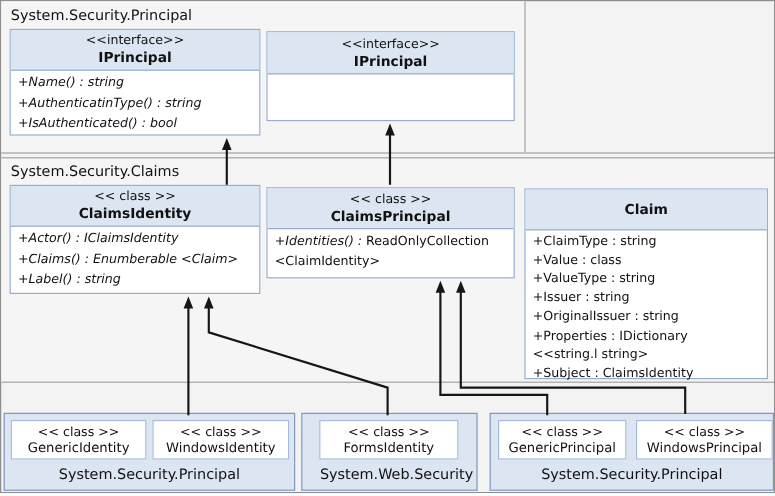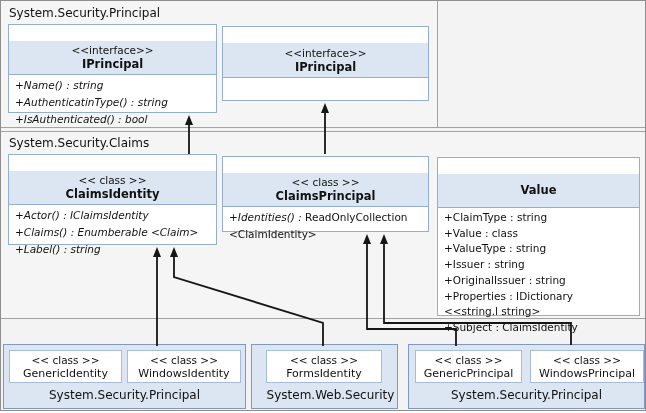--- a/index.html
+++ b/index.html
@@ -9,21 +9,21 @@
     border:1px solid #8e8e8e;box-sizing:border-box;
     font-family:"DejaVu Sans","Liberation Sans",sans-serif;
     color:#111111;overflow:hidden;
   }
   .pkg{position:absolute;background:#f5f5f5;box-sizing:border-box;}
   .pkg-label{font-size:12px;color:#111;white-space:nowrap;}
   .hairline{position:absolute;left:0;width:646px;height:0;border-top:1px solid #a3a3a3;}
 
   .clsbox{position:absolute;background:#ffffff;border:1px solid #95aecd;box-sizing:border-box;}
   .cls-head{background:#dce6f2;border-bottom:1px solid #95aecd;text-align:center;
-            display:flex;flex-direction:column;justify-content:center;margin-top:16px;}
+            display:flex;flex-direction:column;justify-content:center;}
   .stereo{font-size:10.5px;line-height:14px;}
   .cls-name{font-size:11.5px;font-weight:bold;line-height:15px;}
   .cls-body{padding:2px 0 0 6px;}
   .member{font-size:10.5px;line-height:17px;white-space:nowrap;}
   .member.ital{font-style:italic;}
   .member.tight{line-height:15.7px;}
   .member.right{text-align:left;padding-right:10px;}
 
   .bpkg{position:absolute;background:#dce6f2;border:1px solid #8199bf;box-sizing:border-box;}
   .bcls{position:absolute;background:#ffffff;border:1px solid #a7bcda;box-sizing:border-box;
@@ -87,21 +87,21 @@
       <div class="cls-name">ClaimsPrincipal</div>
     </div>
     <div class="cls-body">
       <div class="member"><span style="font-style:italic">+Identities() : </span><span>ReadOnlyCollection</span></div>
       <div class="member right" style="padding-right:14px;">&lt;ClaimIdentity&gt;</div>
     </div>
   </div>
 
   <div class="clsbox" style="left:436px;top:156px;width:203px;height:159px;">
     <div class="cls-head" style="height:33px;">
-      <div class="cls-name">Value</div>
+      <div class="cls-name">Claim</div>
     </div>
     <div class="cls-body">
       <div class="member tight">+ClaimType : string</div>
       <div class="member tight">+Value : class</div>
       <div class="member tight">+ValueType : string</div>
       <div class="member tight">+Issuer : string</div>
       <div class="member tight">+OriginalIssuer : string</div>
       <div class="member tight">+Properties : IDictionary</div>
       <div class="member tight right">&lt;&lt;string.l string&gt;</div>
       <div class="member tight">+Subject : ClaimsIdentity</div>

